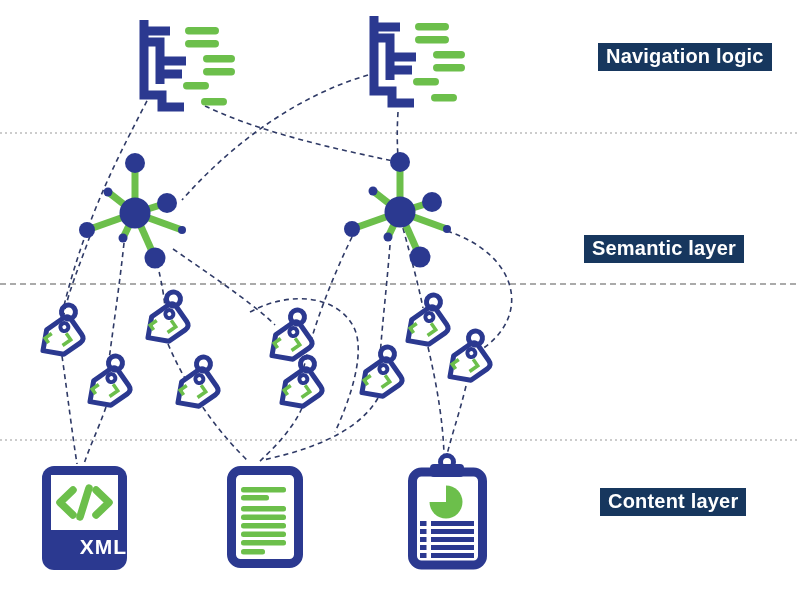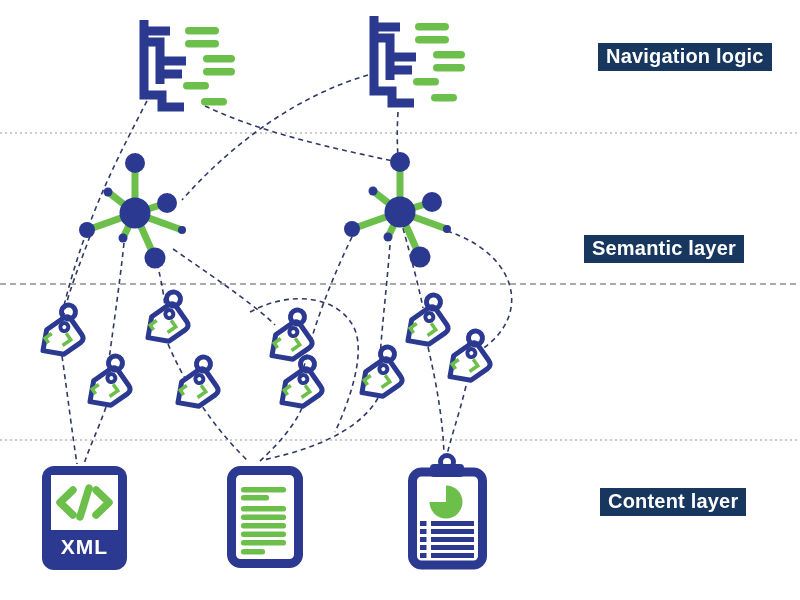--- a/index.html
+++ b/index.html
@@ -12,21 +12,21 @@
     position:absolute;background:#17375e;color:#ffffff;
     font-weight:bold;font-size:20px;line-height:24px;
     padding:1px 8px 3px 8px;white-space:nowrap;letter-spacing:0.2px;
   }
   #label-navigation{left:598px;top:43px;}
   #label-semantic{left:584px;top:202px;margin-top:33px;}
   #label-metadata{left:596px;top:339px;}
   #label-content{left:600px;top:488px;}
   #xml-badge-text{
     position:absolute;left:42px;top:532px;width:85px;height:30px;
-    text-align:center;color:#ffffff;font-weight:bold;font-size:21px;
+    text-align:right;color:#ffffff;font-weight:bold;font-size:21px;
     line-height:30px;letter-spacing:1px;
   }
 </style>
 </head>
 <body>
 
 <div id="stage">
 
   <svg id="diagram-svg" width="800" height="600" viewBox="0 0 800 600" aria-hidden="true">
 

